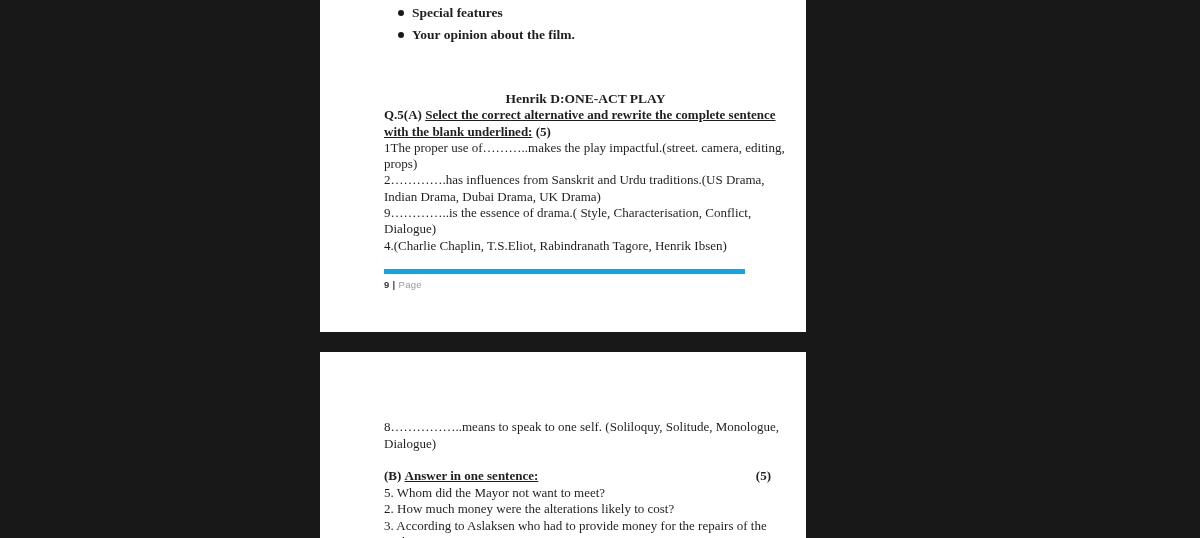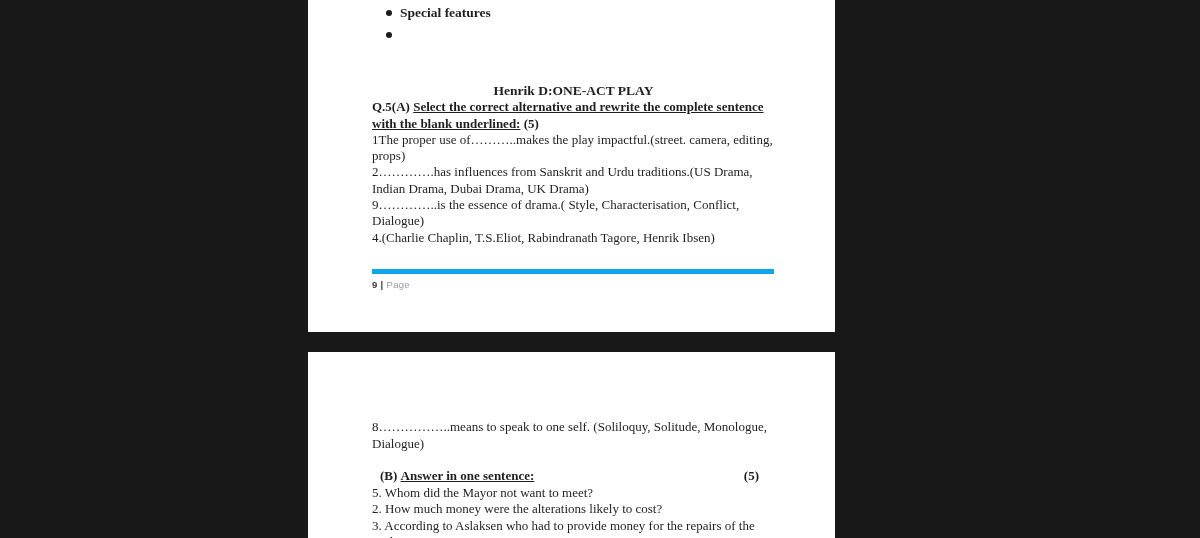--- a/index.html
+++ b/index.html
@@ -8,22 +8,22 @@
     position: relative;
     width: 1200px;
     height: 538px;
     overflow: hidden;
     background: #181818;
     font-family: "Liberation Serif", serif;
     color: #1f1f1f;
   }
   .page {
     position: absolute;
-    left: 308px;
-    width: 527px;
+    left: 320px;
+    width: 486px;
     background: #ffffff;
   }
   .page-1 { top: 0; height: 332px; }
   .page-2 { top: 352px; height: 200px; }
 
   .content {
     position: absolute;
     left: 64px;
     width: 403px;
     font-size: 13px;
@@ -46,21 +46,21 @@
   .heading {
     margin-top: 45px;
     text-align: center;
     font-weight: 700;
     font-size: 13.5px;
   }
   .para { margin: 0; }
   .b { font-weight: 700; }
   .bu { font-weight: 700; text-decoration: underline; }
 
-  .marks-row { display: flex; justify-content: space-between; margin-top: 16px; margin-left: 8px; }
+  .marks-row { display: flex; justify-content: space-between; margin-top: 16px; }
   .marks-right { font-weight: 700; padding-right: 16px; }
 
   .footer {
     position: absolute;
     left: 64px;
     right: 61px;
     top: 269px;
     border-top: 5px solid #0ea5e9;
     padding-top: 5px;
     font-size: 9.5px;
@@ -79,20 +79,21 @@
   <div class="page page-1">
     <div class="content">
 
       <div class="bullets">
         <div class="bullet-row">
           <span class="bullet-dot"></span>
           <span class="bullet-text">Special features</span>
         </div>
         <div class="bullet-row">
           <span class="bullet-dot"></span>
+          <span class="bullet-text">Your opinion about the film.</span>
         </div>
       </div>
 
       <div class="heading">Henrik D:ONE-ACT PLAY</div>
 
       <p class="para"><span class="b">Q.5(A)</span> <span class="bu">Select the correct alternative and rewrite the complete sentence with the blank underlined:</span> <span class="b">(5)</span></p>
 
       <p class="para">1The proper use of………..makes the play impactful.(street. camera, editing, props)</p>
       <p class="para">2………….has influences from Sanskrit and Urdu traditions.(US Drama, Indian Drama, Dubai Drama, UK Drama)</p>
       <p class="para">9…………..is the essence of drama.( Style, Characterisation, Conflict, Dialogue)</p>

